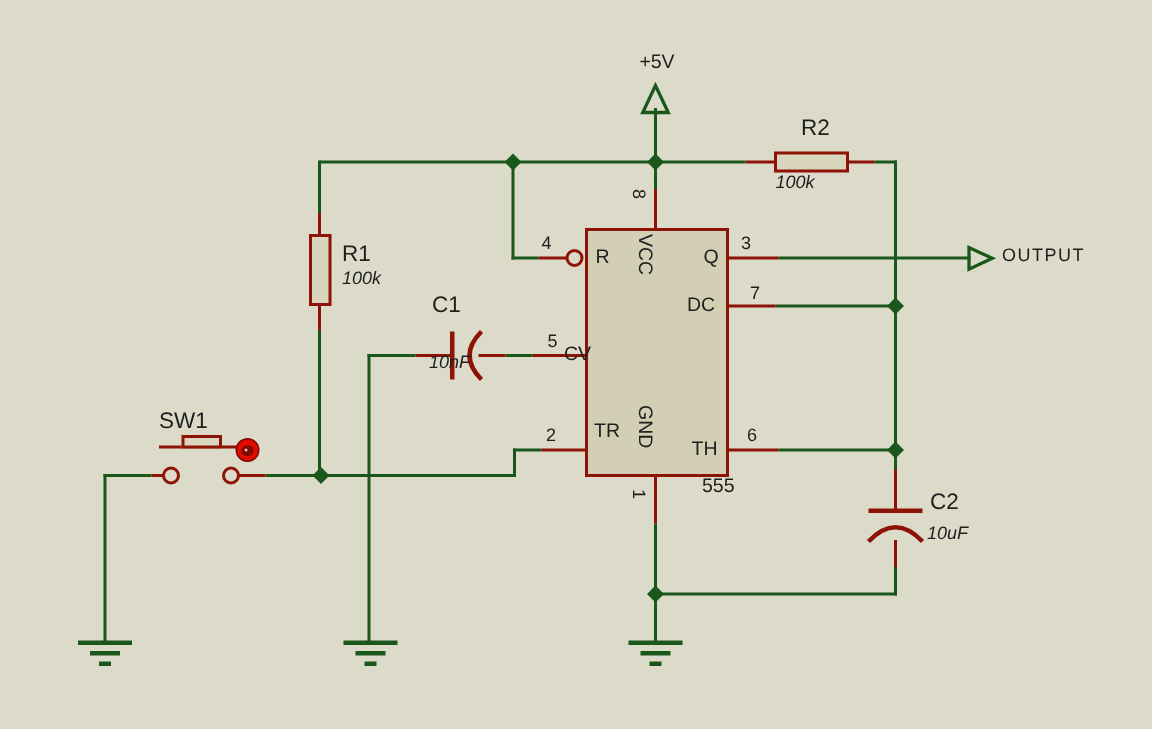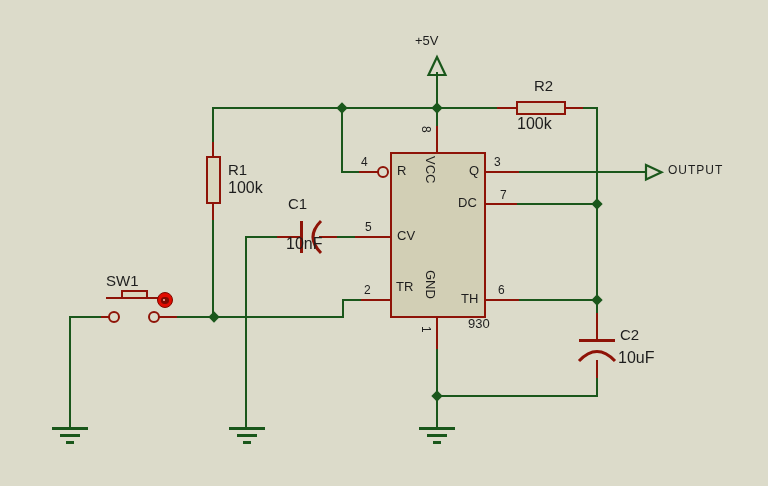--- a/index.html
+++ b/index.html
@@ -14,21 +14,21 @@
   #canvas{
     position:relative;width:768px;height:486px;background:var(--bg);
     font-family:"Liberation Sans",sans-serif;color:var(--ink);
     overflow:hidden;
   }
   .w{position:absolute;background:var(--wire);}          
   .s{position:absolute;background:var(--lead);}          
   .dot{position:absolute;width:8px;height:8px;background:var(--wire);transform:rotate(45deg);}
   .lbl{position:absolute;white-space:nowrap;line-height:1.1;}
   .ref{font-size:15px;}
-  .val{font-size:16px;}
+  .val{font-size:12px;font-style:italic;}
   .pin{font-size:12px;}
   .pname{font-size:13px;}
   .vtext{writing-mode:vertical-rl;}
   .body-box{position:absolute;box-sizing:border-box;border:2px solid var(--lead);background:var(--fill-light);}
   .chip{position:absolute;box-sizing:border-box;border:2px solid var(--lead);background:var(--fill);}
   .ring{position:absolute;box-sizing:border-box;width:12px;height:12px;border:2.5px solid var(--lead);border-radius:50%;background:var(--bg);}
   .bubble{position:absolute;box-sizing:border-box;width:12px;height:12px;border:2px solid var(--lead);border-radius:50%;background:var(--bg);}
   .gnd{position:absolute;width:36px;height:18px;}
   .gnd i{position:absolute;background:var(--wire);display:block;}
   .gnd .b1{left:0;top:0;width:36px;height:3px;}
@@ -131,46 +131,46 @@
   <div class="bubble" style="left:377px;top:166px"></div>
 
   <div class="body-box" style="left:121px;top:290px;width:27px;height:9px;background:var(--fill-light)"></div>
   <div class="ring" style="left:108px;top:311px"></div>
   <div class="ring" style="left:148px;top:311px"></div>
   <div class="actuator">
       <i></i>
       <em></em>
     </div>
 
-  <div class="lbl" style="left:415px;top:34px;width:46px;font-size:13px">+5V</div>
+  <div class="lbl" style="left:415px;top:34px;width:46px;text-align:center;font-size:13px">+5V</div>
   <div class="lbl" style="left:668px;top:164px;font-size:12px;letter-spacing:1px">OUTPUT</div>
 
   <div class="lbl ref" style="left:228px;top:162px">R1</div>
   <div class="lbl val" style="left:228px;top:179px">100k</div>
   <div class="lbl ref" style="left:534px;top:78px">R2</div>
   <div class="lbl val" style="left:517px;top:115px">100k</div>
   <div class="lbl ref" style="left:288px;top:196px">C1</div>
   <div class="lbl val" style="left:286px;top:235px">10nF</div>
   <div class="lbl ref" style="left:620px;top:327px">C2</div>
   <div class="lbl val" style="left:618px;top:349px">10uF</div>
   <div class="lbl ref" style="left:106px;top:273px">SW1</div>
 
-  <div class="lbl" style="left:468px;top:317px;font-size:13px">930</div>
+  <div class="lbl" style="left:468px;top:317px;font-size:13px">555</div>
 
   <div class="lbl pin" style="left:361px;top:156px">4</div>
   <div class="lbl pin" style="left:365px;top:221px">5</div>
   <div class="lbl pin" style="left:364px;top:284px">2</div>
   <div class="lbl pin" style="left:494px;top:156px">3</div>
   <div class="lbl pin" style="left:500px;top:189px">7</div>
   <div class="lbl pin" style="left:498px;top:284px">6</div>
   <div class="lbl pin vtext" style="left:419px;top:126px">8</div>
   <div class="lbl pin vtext" style="left:419px;top:326px">1</div>
 
   <div class="lbl pname" style="left:397px;top:164px">R</div>
-  <div class="lbl pname" style="left:397px;top:229px">CV</div>
+  <div class="lbl pname" style="left:376px;top:229px">CV</div>
   <div class="lbl pname" style="left:396px;top:280px">TR</div>
   <div class="lbl pname" style="left:469px;top:164px">Q</div>
   <div class="lbl pname" style="left:458px;top:196px">DC</div>
   <div class="lbl pname" style="left:461px;top:292px">TH</div>
   <div class="lbl pname vtext" style="left:423px;top:156px">VCC</div>
   <div class="lbl pname vtext" style="left:423px;top:270px">GND</div>
 
 </div>
 
 </body></html>

